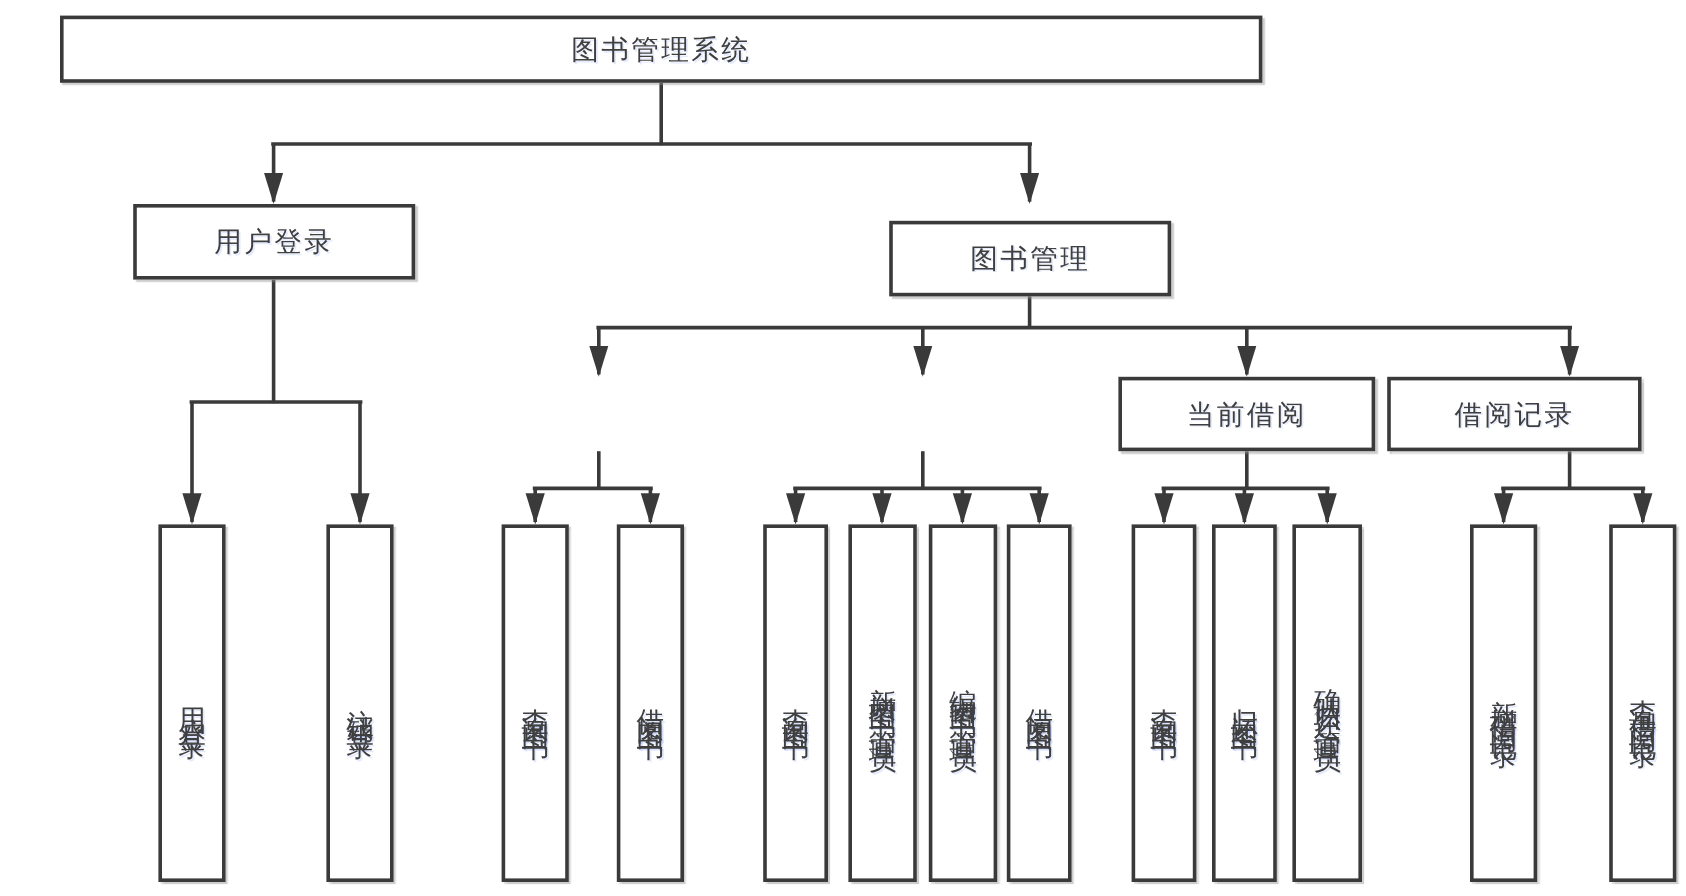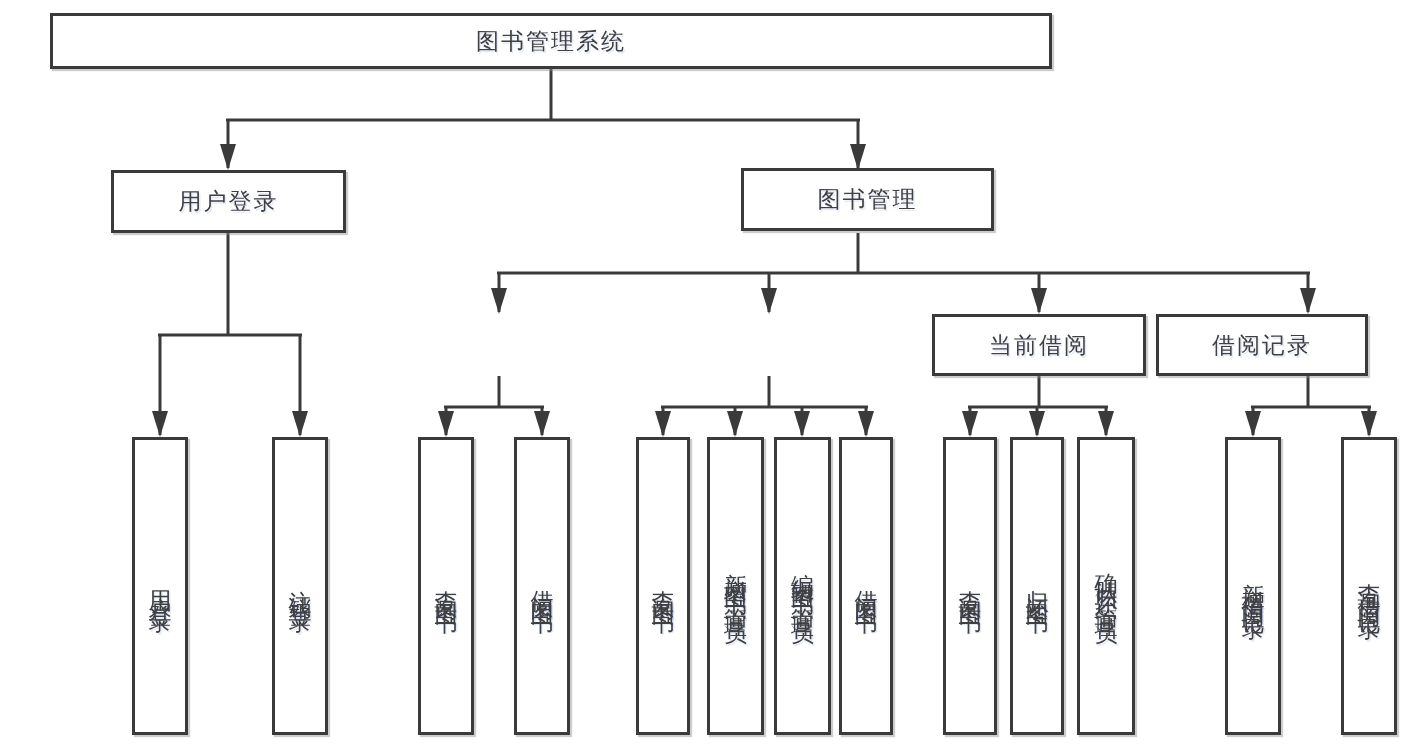--- a/index.html
+++ b/index.html
@@ -113,21 +113,21 @@
     </g>
   </svg>
 
   <div class="node" style="left:21px; top:13px; width:1002px; height:56px;">
     <span>图书管理系统</span>
   </div>
 
   <div class="node" style="left:82px; top:170px; width:235px; height:63px;">
     <span>用户登录</span>
   </div>
-  <div class="node" style="left:712px; top:168px; width:253px; height:63px;font-family:Liberation Mono, monospace;">
+  <div class="node" style="left:712px; top:184px; width:235px; height:63px;font-family:Liberation Mono, monospace;">
     <span>图书管理</span>
   </div>
 
   <div class="node" style="left:903px; top:314px; width:214px; height:62px;">
     <span>当前借阅</span>
   </div>
   <div class="node" style="left:1127px; top:314px; width:212px; height:62px;">
     <span>借阅记录</span>
   </div>
 

